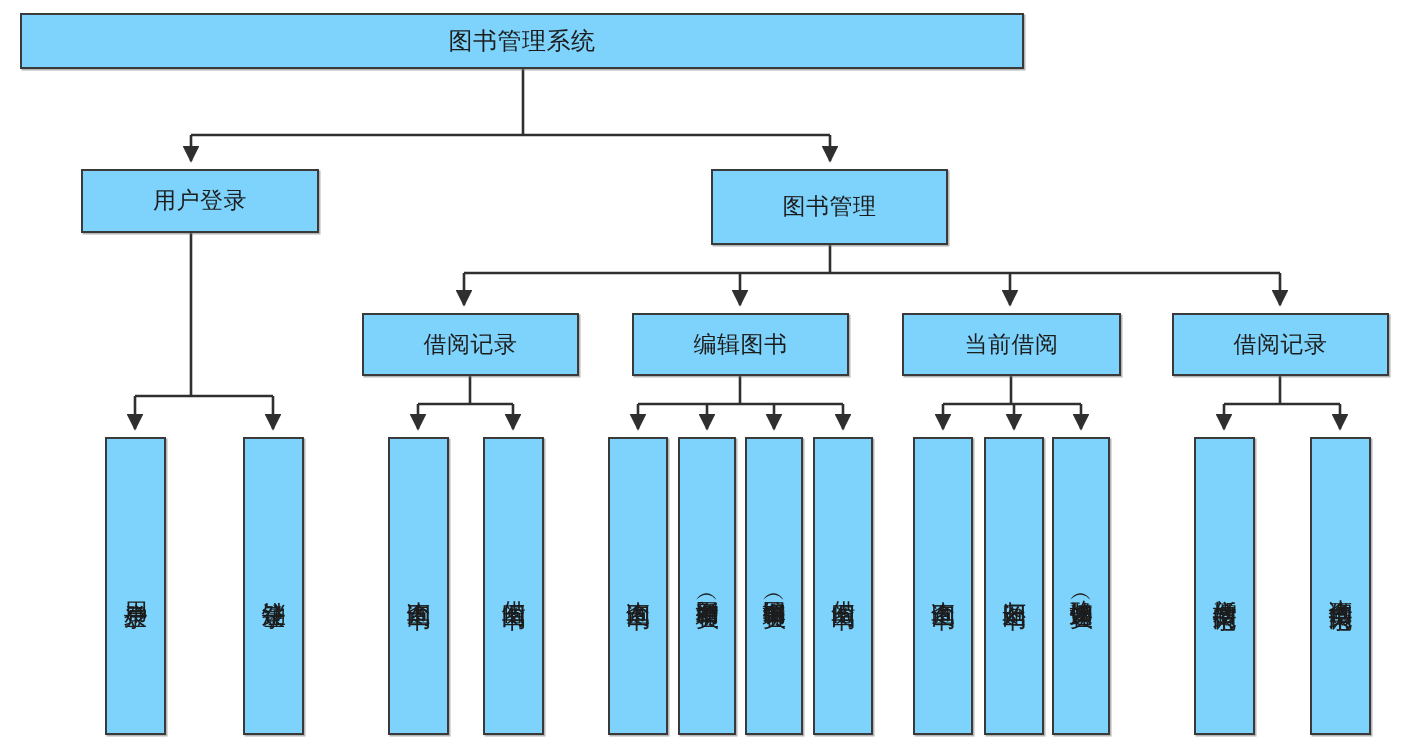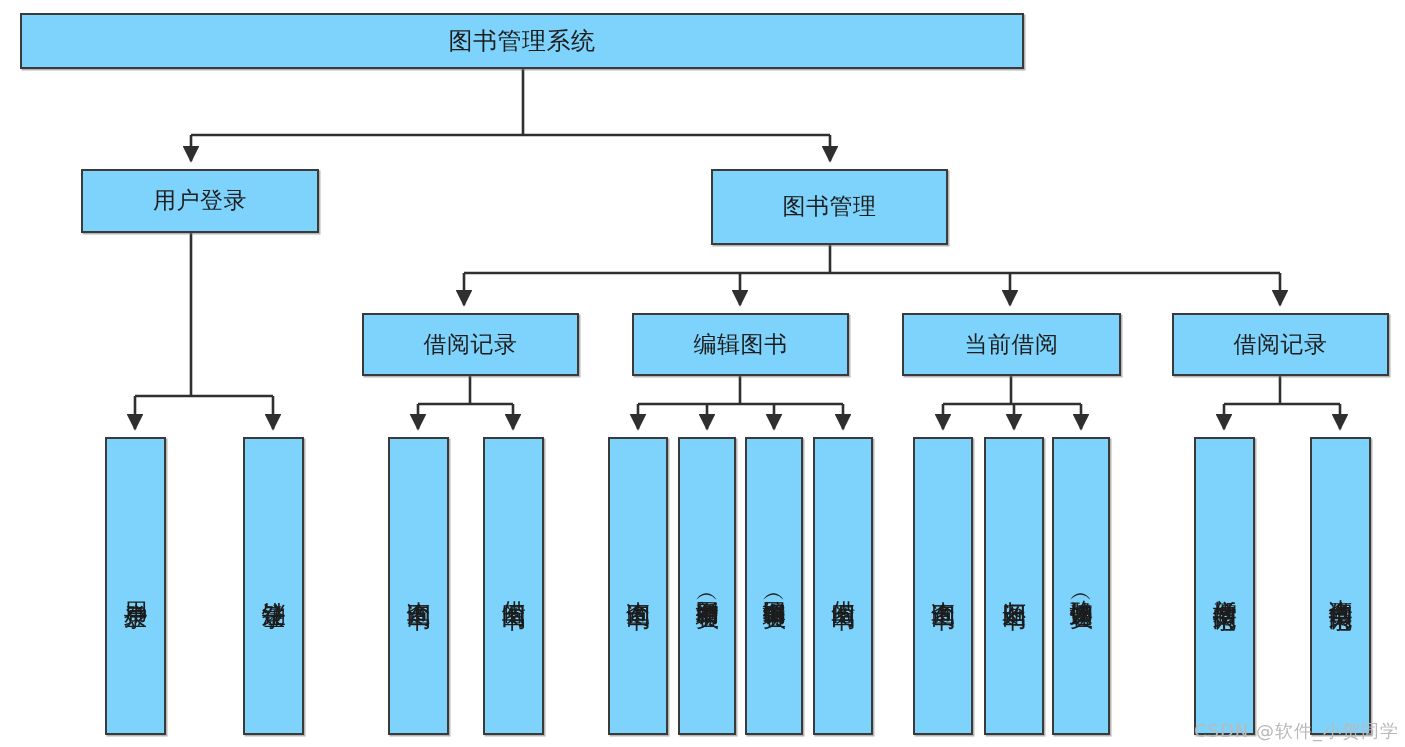--- a/index.html
+++ b/index.html
@@ -174,14 +174,13 @@
         <span class="lbl">确认归还（管理员）</span>
       </div>
       <div class="node leaf" style="left: 1194px; top: 437px; width: 61px; height: 298px;">
         <span class="lbl">新增借阅记录</span>
       </div>
       <div class="node leaf" style="left: 1310px; top: 437px; width: 61px; height: 298px;">
         <span class="lbl">查询借阅记录</span>
       </div>
     </div>
 
-  <div class="watermark">CSDN @软件_小贺同学</div>
 </div>
 
 </body></html>

